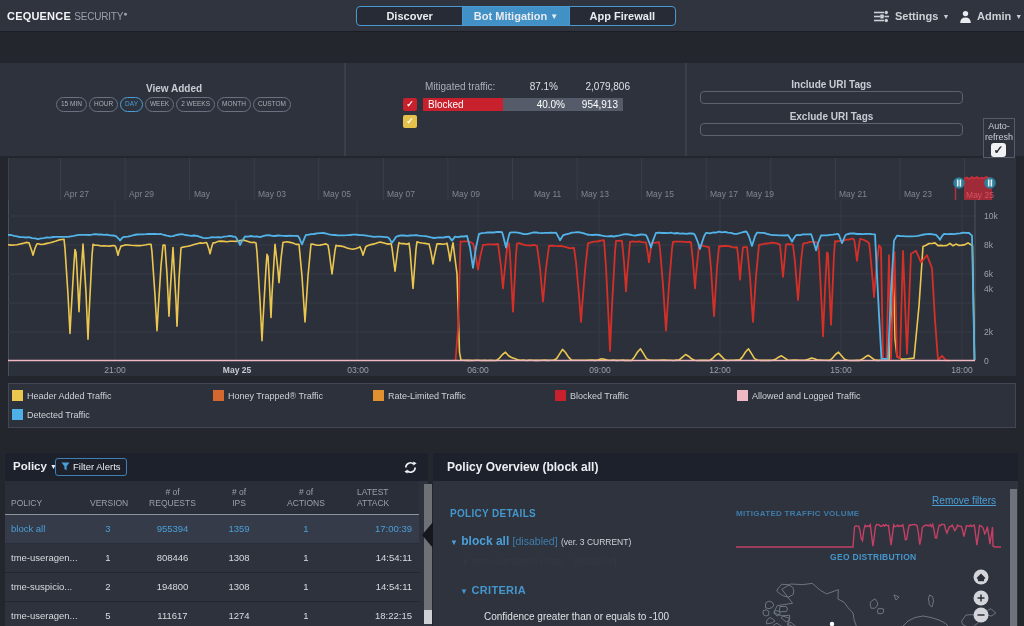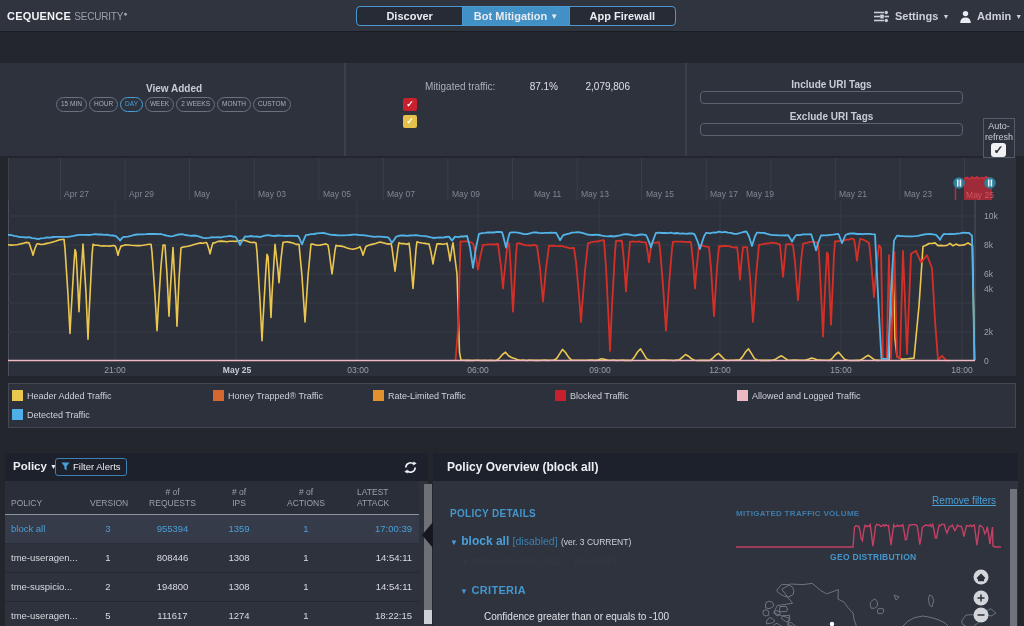--- a/index.html
+++ b/index.html
@@ -116,20 +116,26 @@
     <div class="pill">WEEK</div>
       <div class="pill">2 WEEKS</div>
       <div class="pill">MONTH</div>
       <div class="pill">CUSTOM</div>
   </div>
 
   <div class="abs mt-label" style="left:425px; top:81px;">Mitigated traffic:</div>
   <div class="abs mt-num" style="left:498px; top:81px; width:60px; text-align:right;">87.1%</div>
   <div class="abs mt-num" style="left:568px; top:81px; width:62px; text-align:right;">2,079,806</div>
   <div class="abs chk" style="left:403px; top:98px; background:#c8202d;">✓</div>
+  <div class="abs bar" style="top:98px;">
+    <div class="fill" style="width:80px; background:#c8202d;"></div>
+    <div class="name">Blocked</div>
+      <div class="pct">40.0%</div>
+      <div class="cnt">954,913</div>
+  </div>
   <div class="abs chk" style="left:403px; top:115px; background:#e5c14c;">✓</div>
 
   <div class="abs urilab" style="top:79px;">Include URI Tags</div>
   <div class="abs uriinp" style="top:91px;"></div>
   <div class="abs urilab" style="top:111px;">Exclude URI Tags</div>
   <div class="abs uriinp" style="top:123px;"></div>
   <div class="abs" id="autoref">Auto-<br>refresh</div>
   <div class="abs" id="autochk">✓</div>
 
   <div class="abs" id="timeline"></div>

